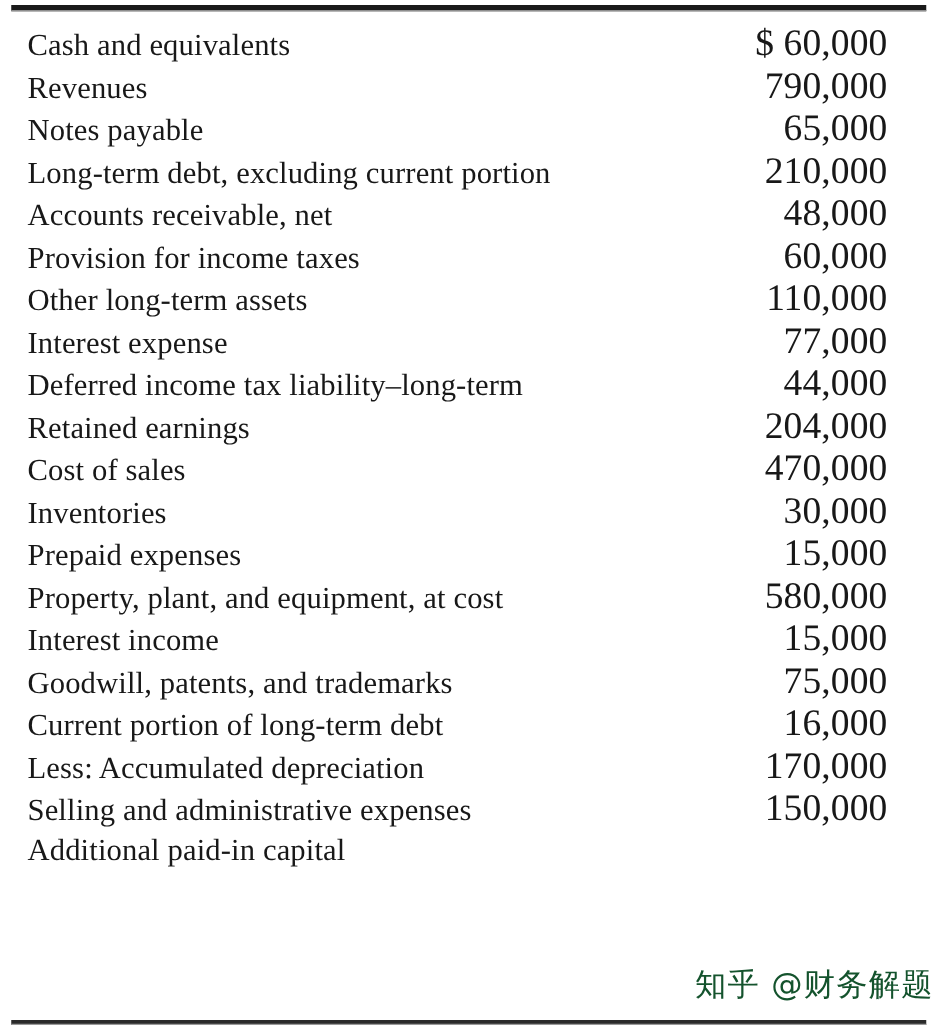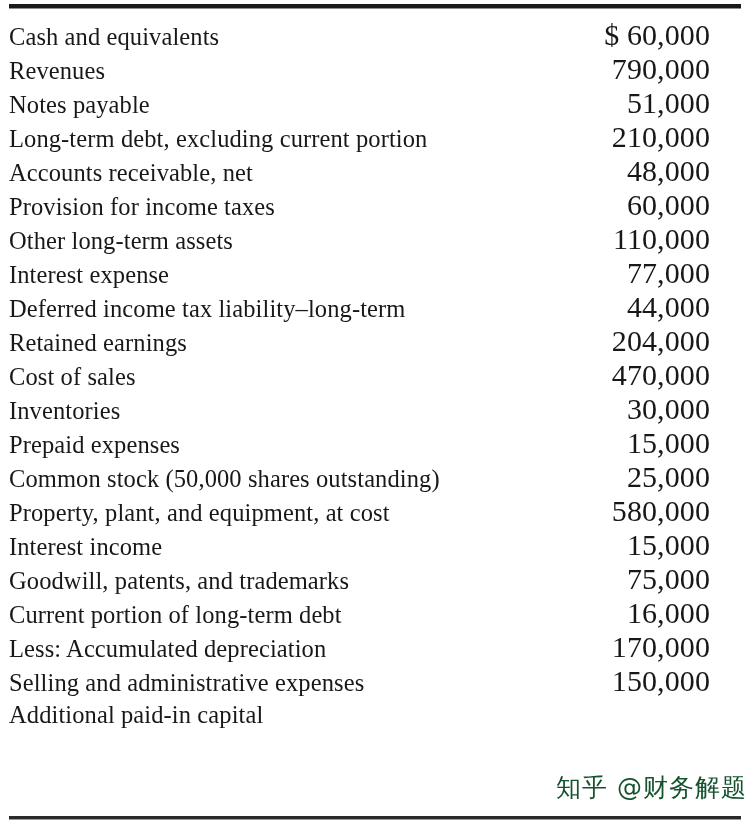--- a/index.html
+++ b/index.html
@@ -51,21 +51,21 @@
     left: 0;
     right: 0;
     top: 18px;
   }
 
   .row {
     display: flex;
     align-items: baseline;
     justify-content: space-between;
     height: 34px;
-    padding: 0 45px 0 9px;
+    padding: 0 45px 0 22px;
     box-sizing: border-box;
   }
 
   .label {
     font-size: 24.5px;
     line-height: 34px;
     letter-spacing: 0.1px;
     white-space: nowrap;
   }
 
@@ -104,21 +104,21 @@
       <div class="row">
         <span class="label">Cash and equivalents</span>
         <span class="value">$ 60,000</span>
       </div>
       <div class="row">
         <span class="label">Revenues</span>
         <span class="value">790,000</span>
       </div>
       <div class="row">
         <span class="label">Notes payable</span>
-        <span class="value">51,000</span>
+        <span class="value">65,000</span>
       </div>
       <div class="row">
         <span class="label">Long-term debt, excluding current portion</span>
         <span class="value">210,000</span>
       </div>
       <div class="row">
         <span class="label">Accounts receivable, net</span>
         <span class="value">48,000</span>
       </div>
       <div class="row">
@@ -147,24 +147,20 @@
       </div>
       <div class="row">
         <span class="label">Inventories</span>
         <span class="value">30,000</span>
       </div>
       <div class="row">
         <span class="label">Prepaid expenses</span>
         <span class="value">15,000</span>
       </div>
       <div class="row">
-        <span class="label">Common stock (50,000 shares outstanding)</span>
-        <span class="value">25,000</span>
-      </div>
-      <div class="row">
         <span class="label">Property, plant, and equipment, at cost</span>
         <span class="value">580,000</span>
       </div>
       <div class="row">
         <span class="label">Interest income</span>
         <span class="value">15,000</span>
       </div>
       <div class="row">
         <span class="label">Goodwill, patents, and trademarks</span>
         <span class="value">75,000</span>

